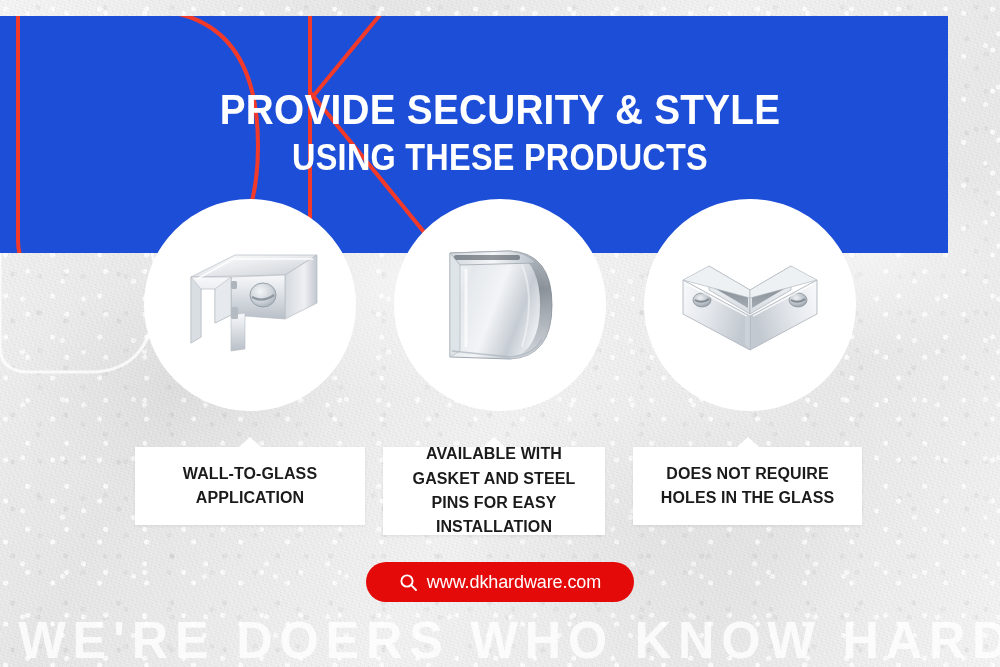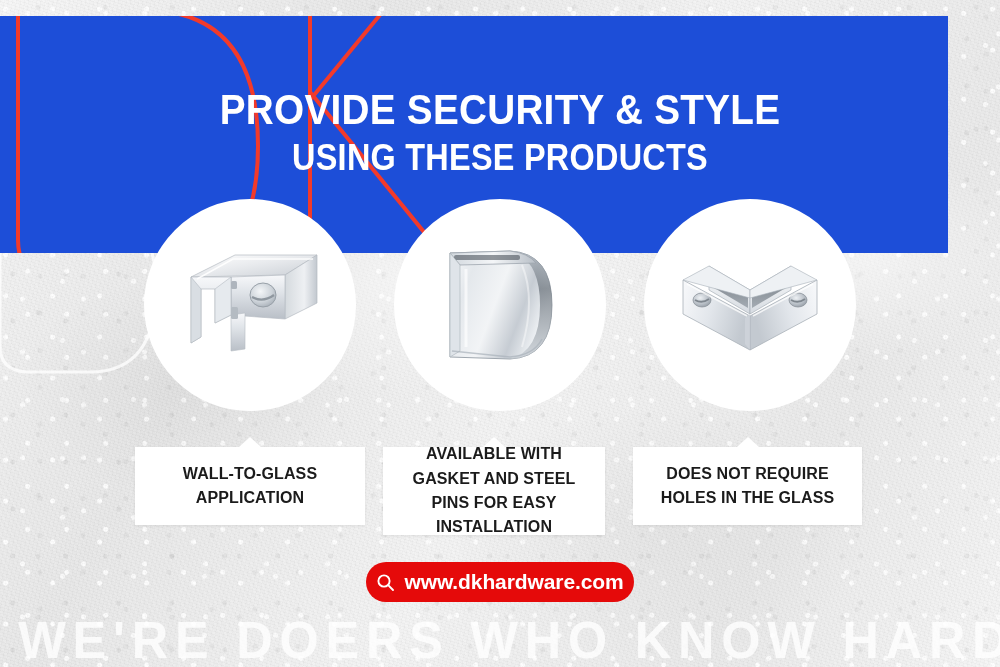--- a/index.html
+++ b/index.html
@@ -176,22 +176,22 @@
     background: #e50a0a;
     z-index: 7;
     display: flex;
     align-items: center;
     justify-content: center;
     gap: 9px;
     cursor: pointer;
   }
   .url-pill .url-text {
     color: #ffffff;
-    font-size: 21px;
-    font-weight: 700;
+    font-size: 18px;
+    font-weight: 400;
     letter-spacing: -0.1px;
   }
   .search-glyph { display: block; }
 
   
   .tagline {
     position: absolute;
     left: 0;
     top: 614px;
     width: 1000px;

